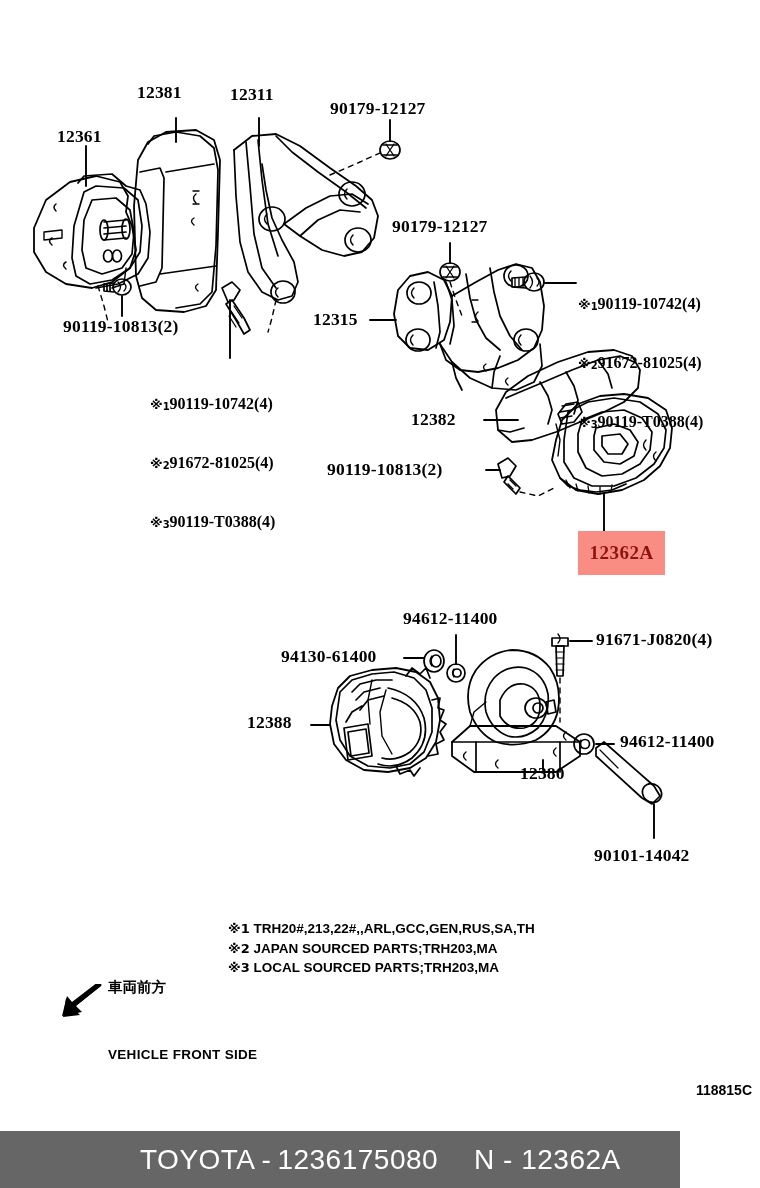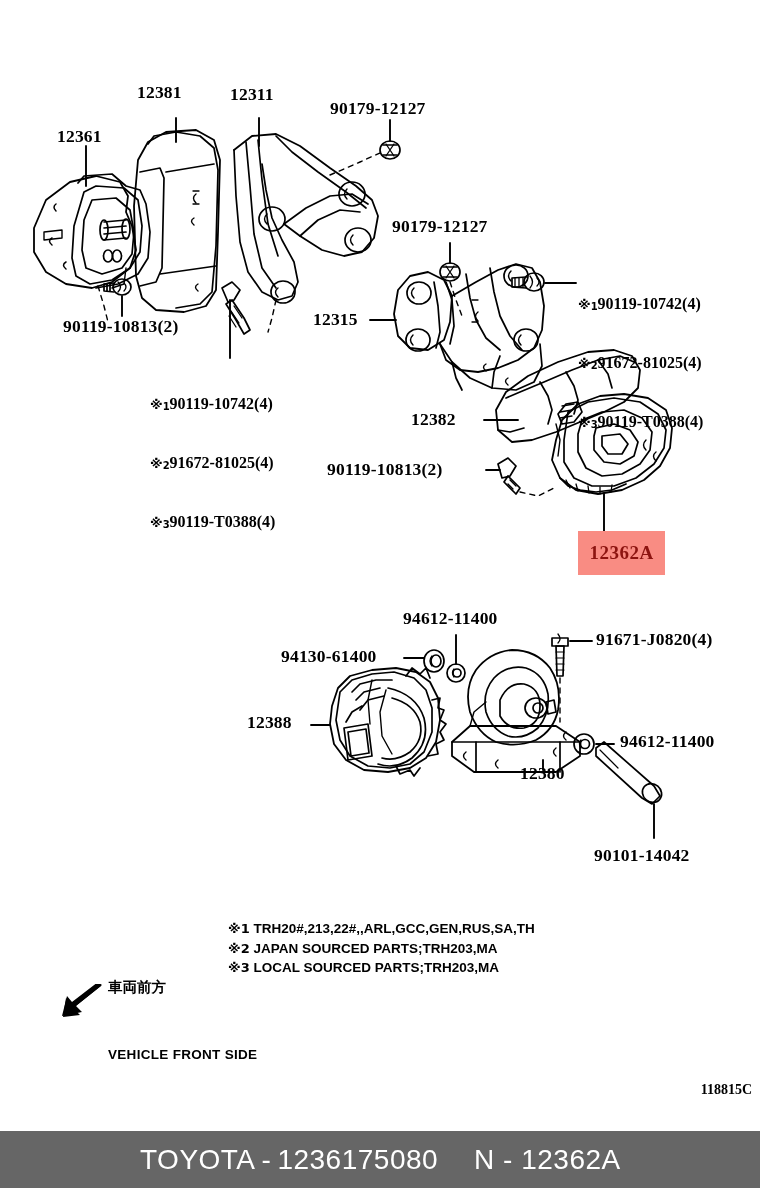--- a/index.html
+++ b/index.html
@@ -102,30 +102,30 @@
     margin-top: 47px;
   }
   #front-side .arrow {
     position: absolute;
     left: 0px; top: 6px;
   }
   #diagram-code {
     position: absolute;
     right: 8px;
     top: 1082px;
-    font-family: Liberation Serif, serif;
+    font-family: Liberation Sans, sans-serif;
     font-weight: bold;
     font-size: 14px;
     color: #000;
   }
   #footer-bar {
     position: absolute;
     left: 0;
     top: 1131px;
-    width: 760px;
+    width: 680px;
     height: 57px;
     background: #666666;
     display: flex;
     align-items: center;
   }
   #footer-inner {
     margin-left: 140px;
     display: flex;
     align-items: baseline;
     color: #ffffff;

